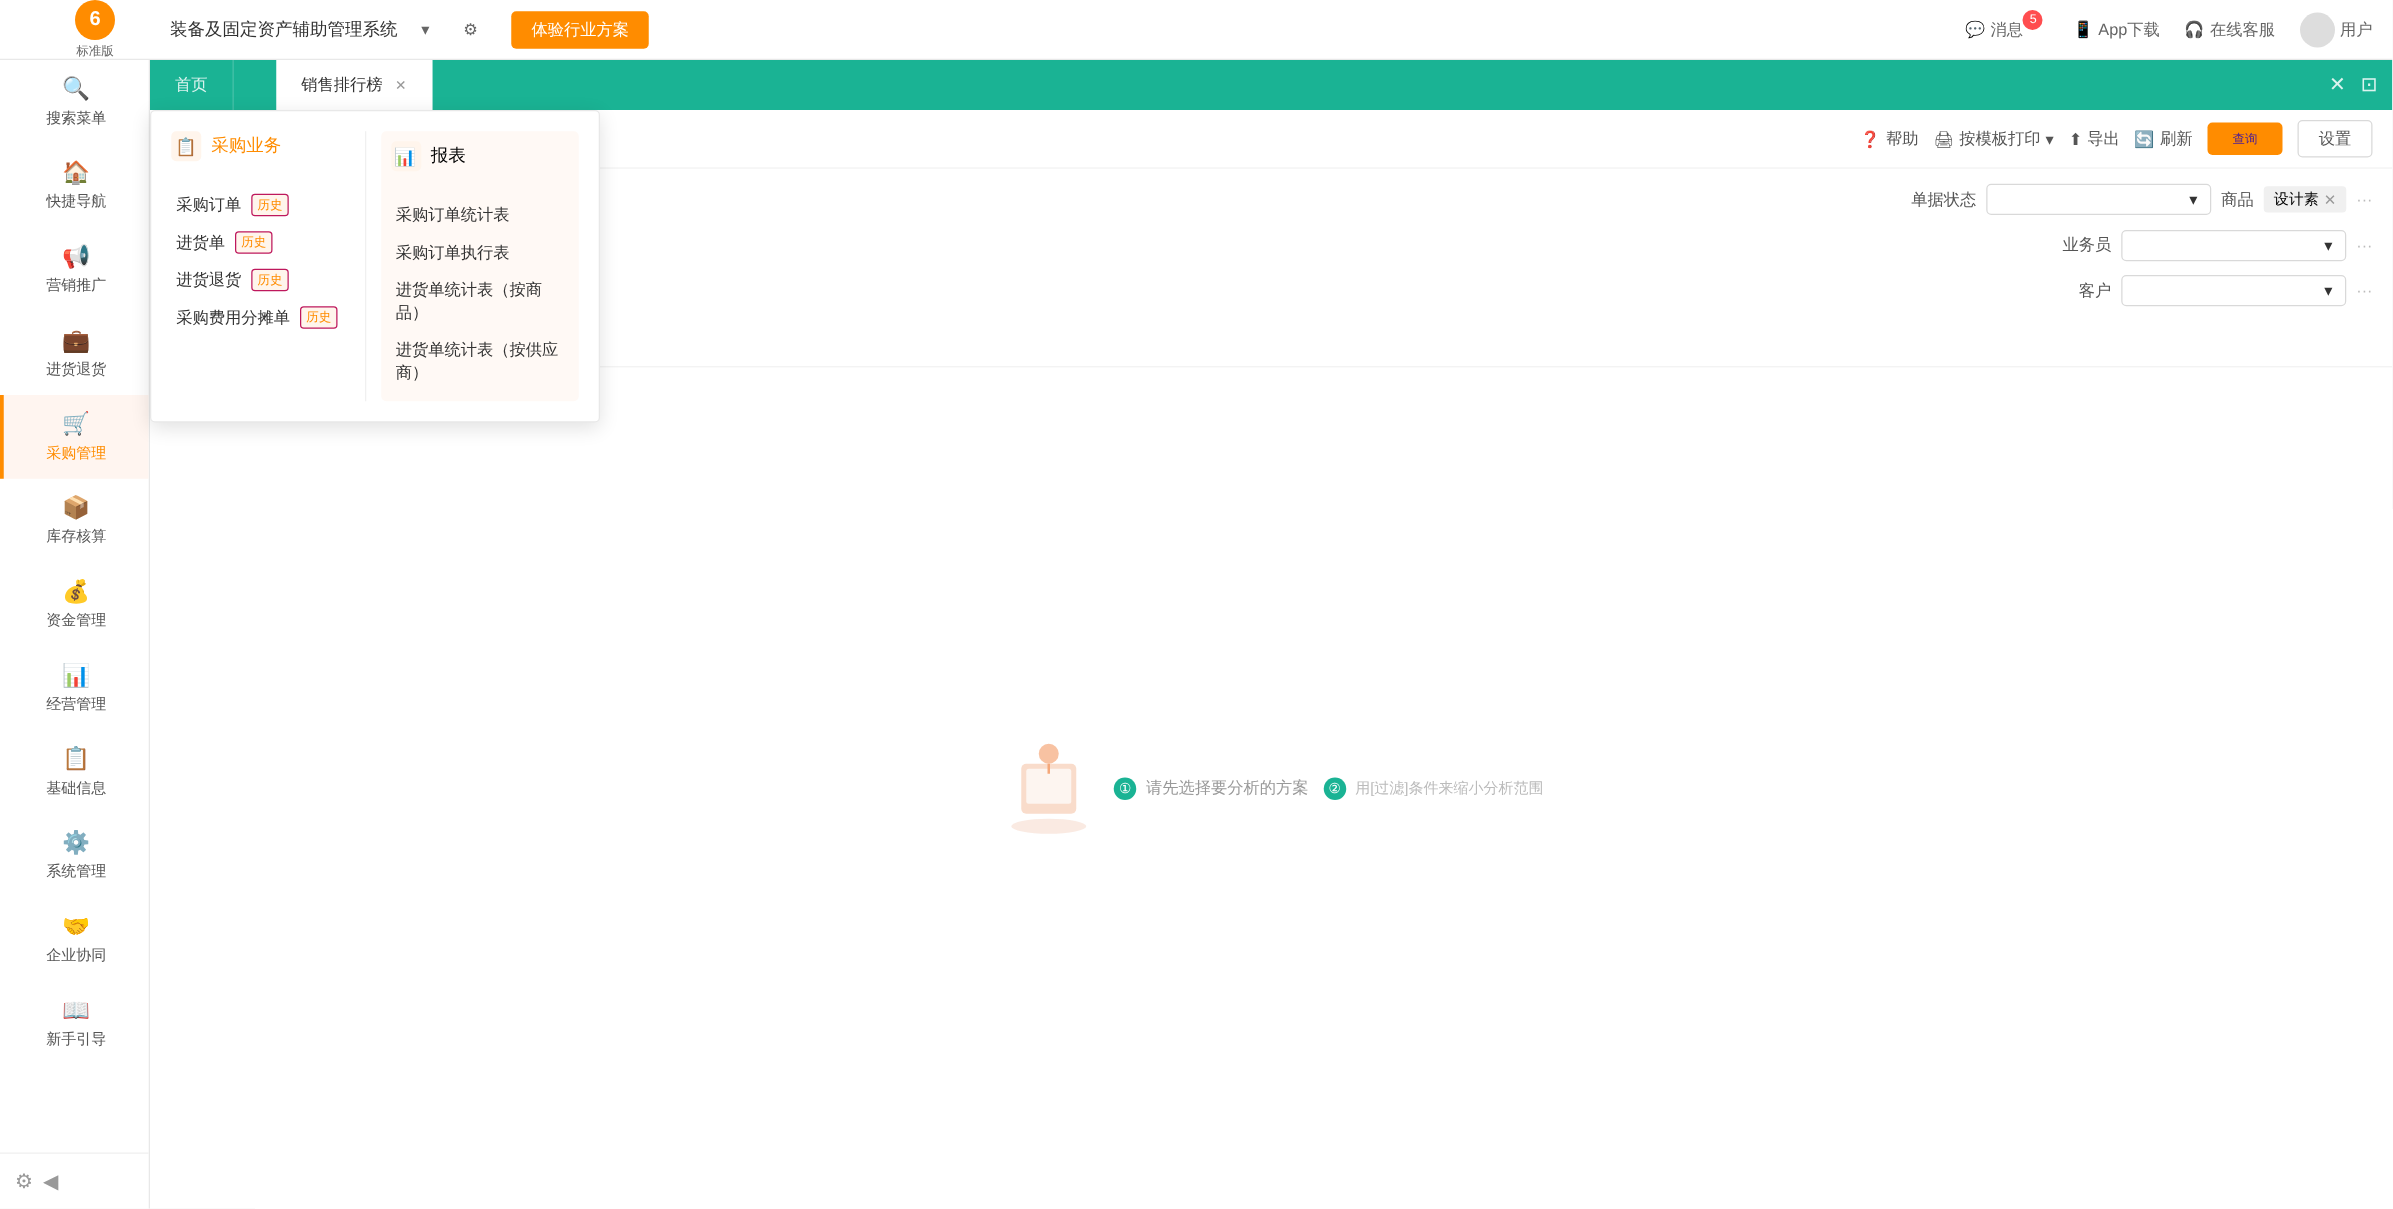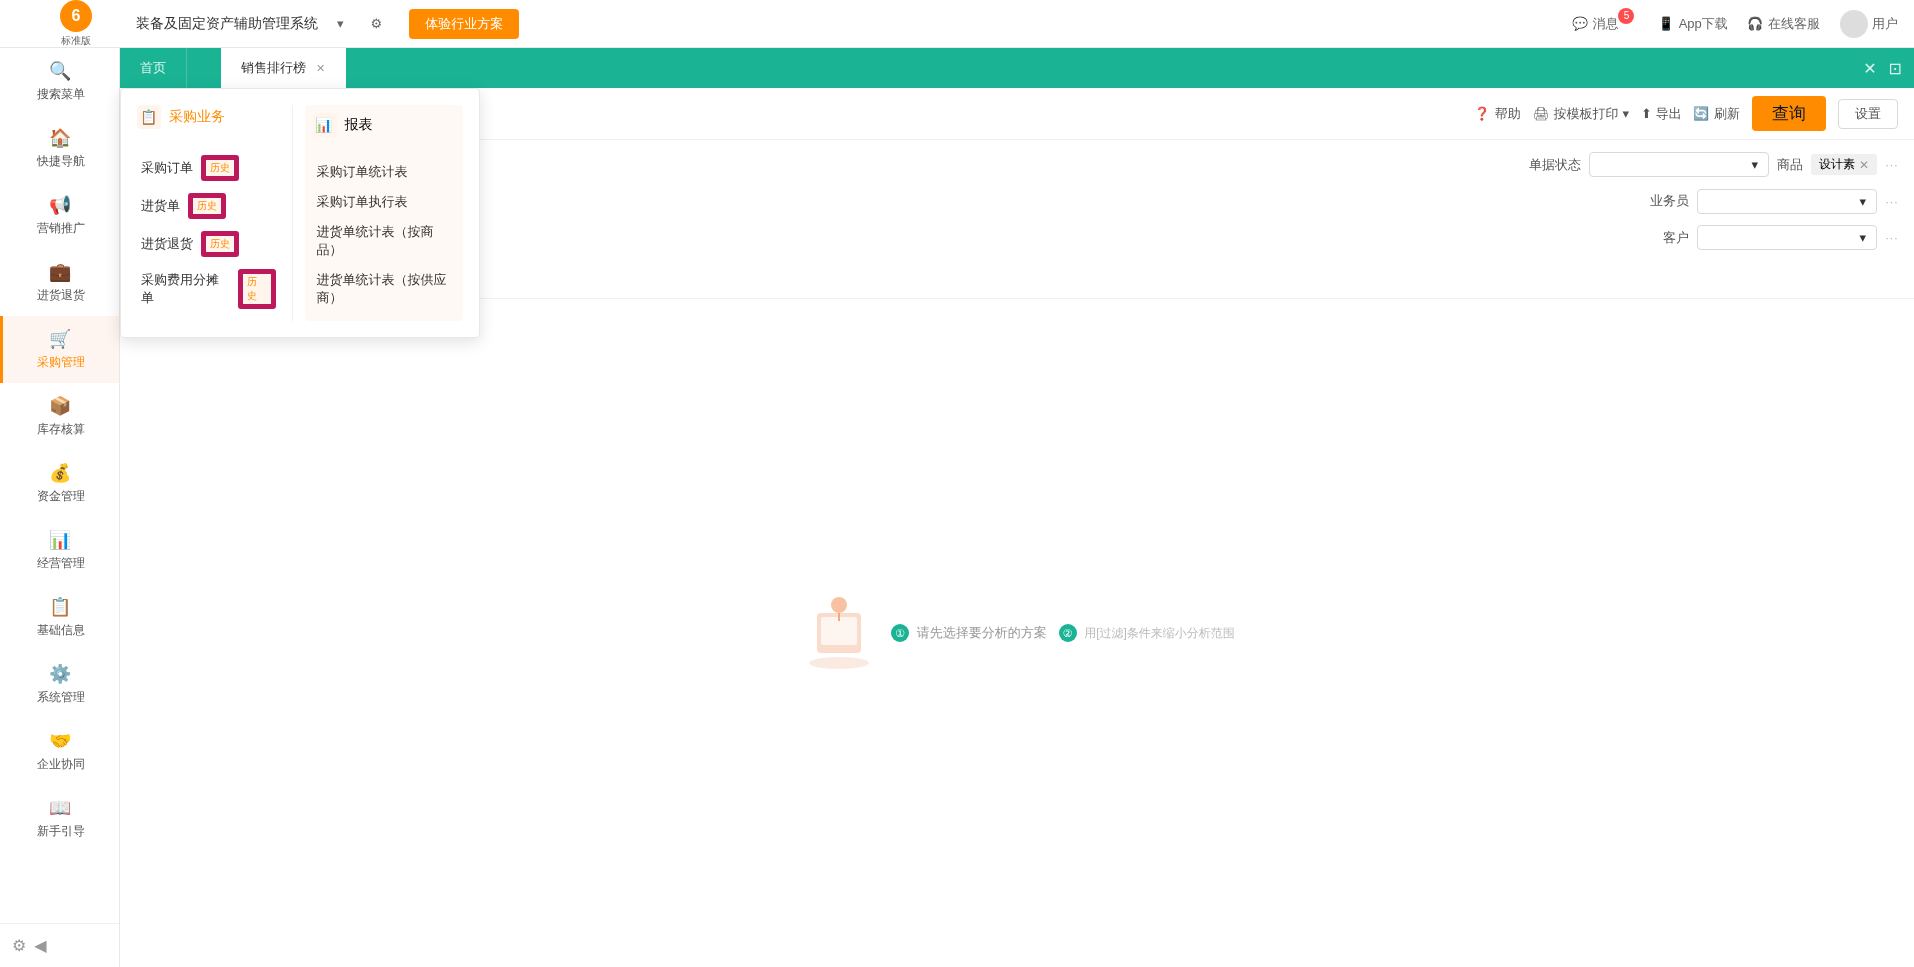--- a/index.html
+++ b/index.html
@@ -216,26 +216,26 @@
     .toolbar-btn {
       display: flex;
       align-items: center;
       gap: 4px;
       color: #555;
       cursor: pointer;
       font-size: 13px;
     }
     .toolbar-btn-orange {
       background: #ff8c00;
-      color: #0f172a;
+      color: #4c1d95;
       border: none;
       padding: 6px 20px;
       border-radius: 4px;
       cursor: pointer;
-      font-size: 17px;
+      font-size: 10px;
     }
     .toolbar-btn-white {
       background: white;
       color: #555;
       border: 1px solid #d9d9d9;
       padding: 5px 16px;
       border-radius: 4px;
       cursor: pointer;
       font-size: 13px;
     }
@@ -384,21 +384,21 @@
       align-items: center;
       gap: 8px;
       padding: 6px 4px;
       cursor: pointer;
       color: #333;
       font-size: 13px;
     }
     .history-badge {
       background: #fff5ec;
       color: #ff8c00;
-      border: 5px solid #be185d;
+      border: 1px solid #be185d;
       padding: 1px 4px;
       border-radius: 3px;
       font-size: 10px;
     }
     .dropdown-divider {
       width: 1px;
       background: #f0f0f0;
       margin: 0 12px;
     }
     .col-right {

